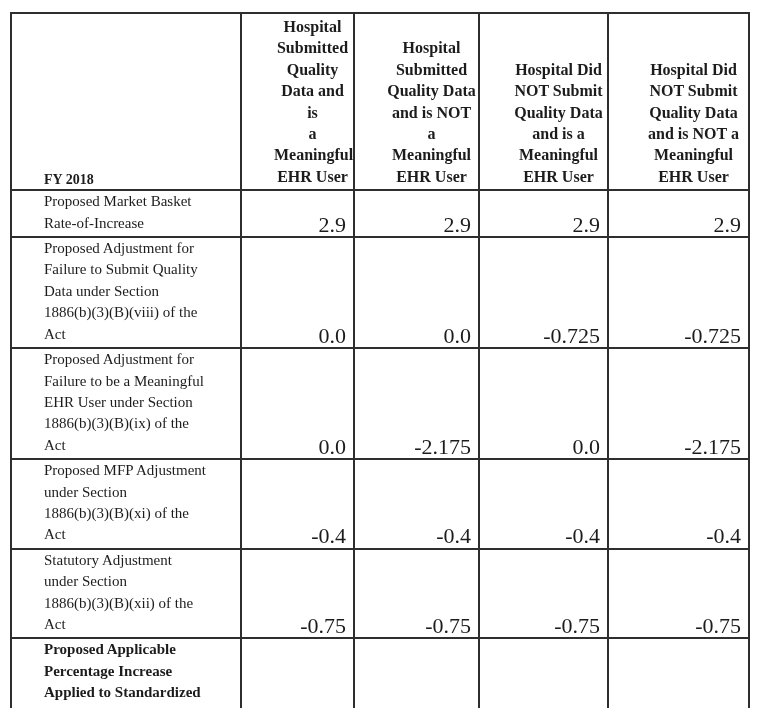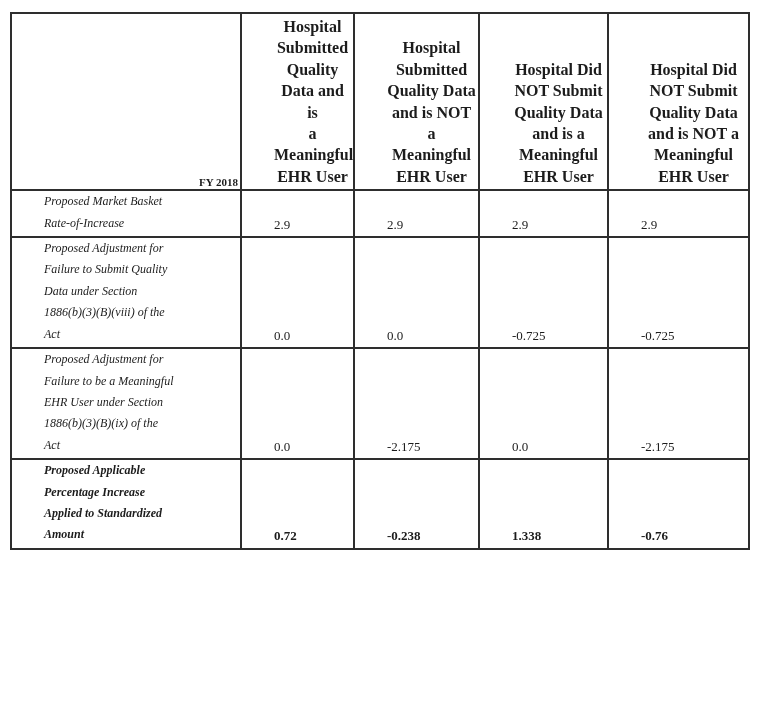--- a/index.html
+++ b/index.html
@@ -31,37 +31,37 @@
     font-weight: bold;
     font-size: 16px;
     line-height: 21.4px;
     text-align: center;
     vertical-align: bottom;
     white-space: pre-line;
     padding: 2px 2px 2px 2px;
   }
   th.corner-header {
     font-weight: bold;
-    font-size: 11px;
-    text-align: right;
+    font-size: 14px;
+    text-align: left;
     vertical-align: bottom;
     padding: 0 2px 1px 2px;
   }
   td.label-cell {
-    font-size: 12px;
+    font-size: 15px;
     line-height: 21.4px;
     text-align: left;
     vertical-align: top;
     white-space: pre-line;
     padding: 0 2px 2px 5px;
-    font-style: italic;
   }
   td.value-cell {
-    font-size: 13px;
+    font-size: 22px;
     line-height: 21.4px;
+    text-align: right;
     vertical-align: bottom;
     padding: 0 7px 1px 2px;
   }
   tr.h-header { height: 158px; }
   tr.h-r1 { height: 43px; }
   tr.h-r2 { height: 109px; }
   tr.h-r3 { height: 107px; }
   tr.h-r4 { height: 87px; }
   tr.h-r5 { height: 89px; }
   tr.h-r6 { height: 87px; }
@@ -134,21 +134,41 @@
 Failure to be a Meaningful
 EHR User under Section
 1886(b)(3)(B)(ix) of the
 Act</td>
       <td class="value-cell">0.0</td>
       <td class="value-cell">-2.175</td>
       <td class="value-cell">0.0</td>
       <td class="value-cell">-2.175</td>
     </tr>
 
+    <tr class="h-r4">
+      <td class="label-cell">Proposed MFP Adjustment
+under Section
+1886(b)(3)(B)(xi) of the
+Act</td>
+      <td class="value-cell">-0.4</td>
+      <td class="value-cell">-0.4</td>
+      <td class="value-cell">-0.4</td>
+      <td class="value-cell">-0.4</td>
+    </tr>
 
+    <tr class="h-r5">
+      <td class="label-cell">Statutory Adjustment
+under Section
+1886(b)(3)(B)(xii) of the
+Act</td>
+      <td class="value-cell">-0.75</td>
+      <td class="value-cell">-0.75</td>
+      <td class="value-cell">-0.75</td>
+      <td class="value-cell">-0.75</td>
+    </tr>
 
     <tr class="h-r6 bold-row">
       <td class="label-cell">Proposed Applicable
 Percentage Increase
 Applied to Standardized
 Amount</td>
       <td class="value-cell">0.72</td>
       <td class="value-cell">-0.238</td>
       <td class="value-cell">1.338</td>
       <td class="value-cell">-0.76</td>

